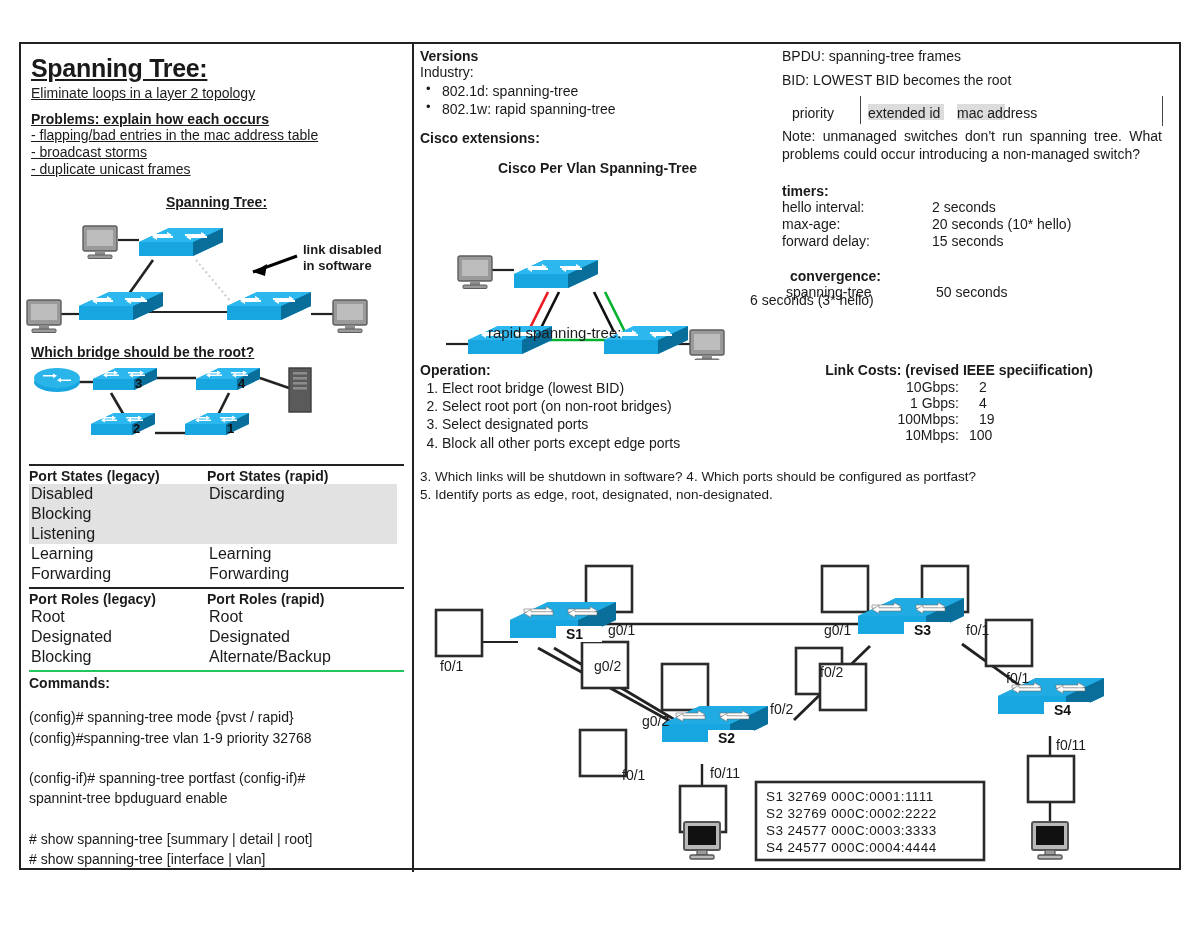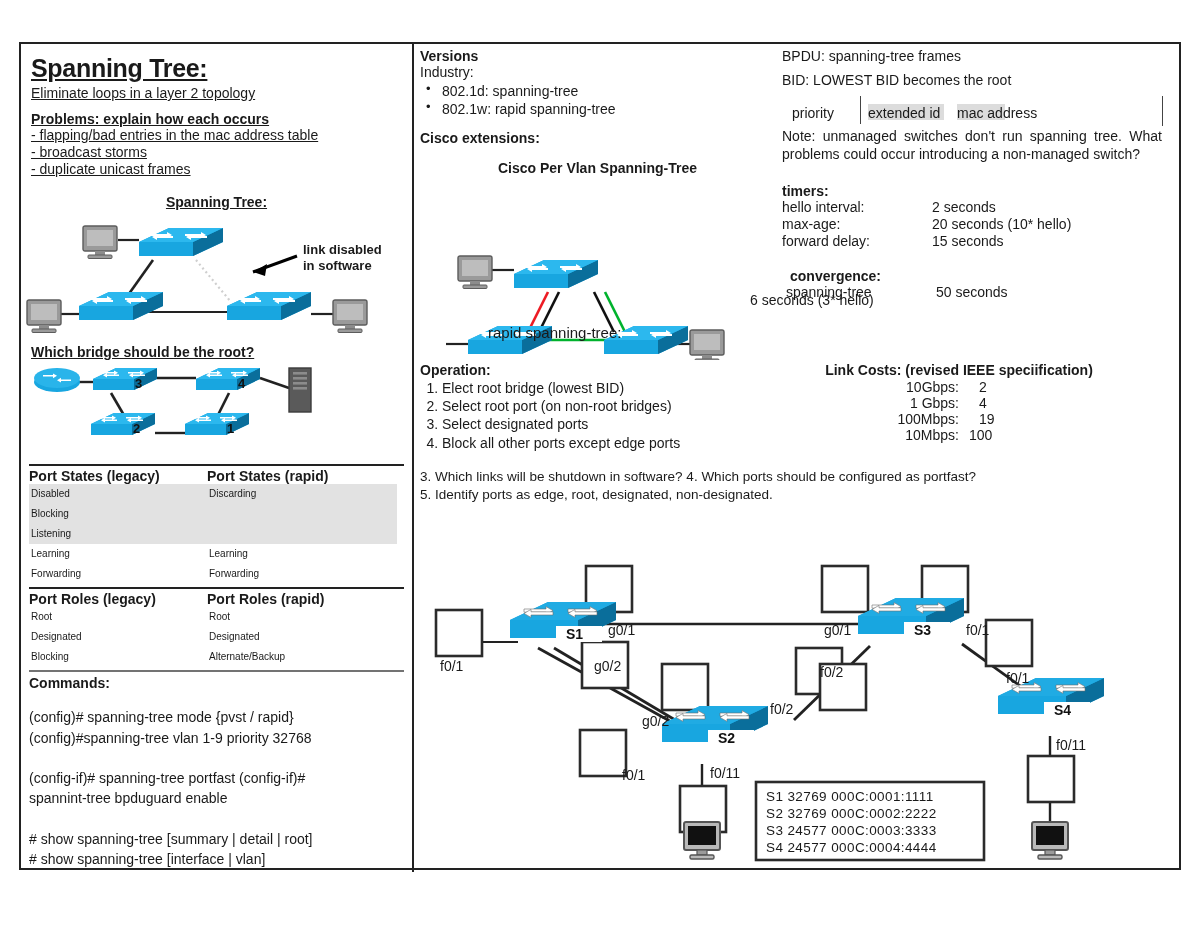--- a/index.html
+++ b/index.html
@@ -17,26 +17,26 @@
   .lh{line-height:1.22;}
   .ctr{text-align:center;}
 
   ul.bul{margin:2px 0 0 0;padding-left:22px;list-style:none;}
   ul.bul li{font-size:14px;line-height:1.3;position:relative;}
   ul.bul li:before{content:"\2022";position:absolute;left:-16px;top:-1px;font-size:13px;}
 
   
   .tblhdr{display:flex;font-size:14px;font-weight:bold;border-top:2px solid #222;padding-top:2px;}
   .tblhdr .c1{width:178px;}
-  .states{display:flex;font-size:10px;}
+  .states{display:flex;font-size:16px;}
   .states .c1{width:178px;}
   .states .c2{width:190px;}
   .shade{background:#e2e2e2;}
   .cellline{height:20px;line-height:20px;padding-left:2px;}
-  .rulethick{border-top:2px solid #737373;margin-top:2px;}
+  .rulethick{border-top:2px solid #22c55e;margin-top:2px;}
 
   .cmdblock{font-size:14px;line-height:1.45;}
 
   
   .r-left{position:absolute;left:6px;top:4px;width:355px;}
   .r-right{position:absolute;left:368px;top:4px;width:395px;}
   .bidbar{position:relative;height:30px;margin:4px 0 2px 0;}
   .bidbar .seg{position:absolute;top:8px;height:16px;background:#dcdcdc;}
   .bidbar .lbl{position:absolute;top:9px;font-size:14px;}
   .bidbar .vl{position:absolute;width:1px;background:#444;}

